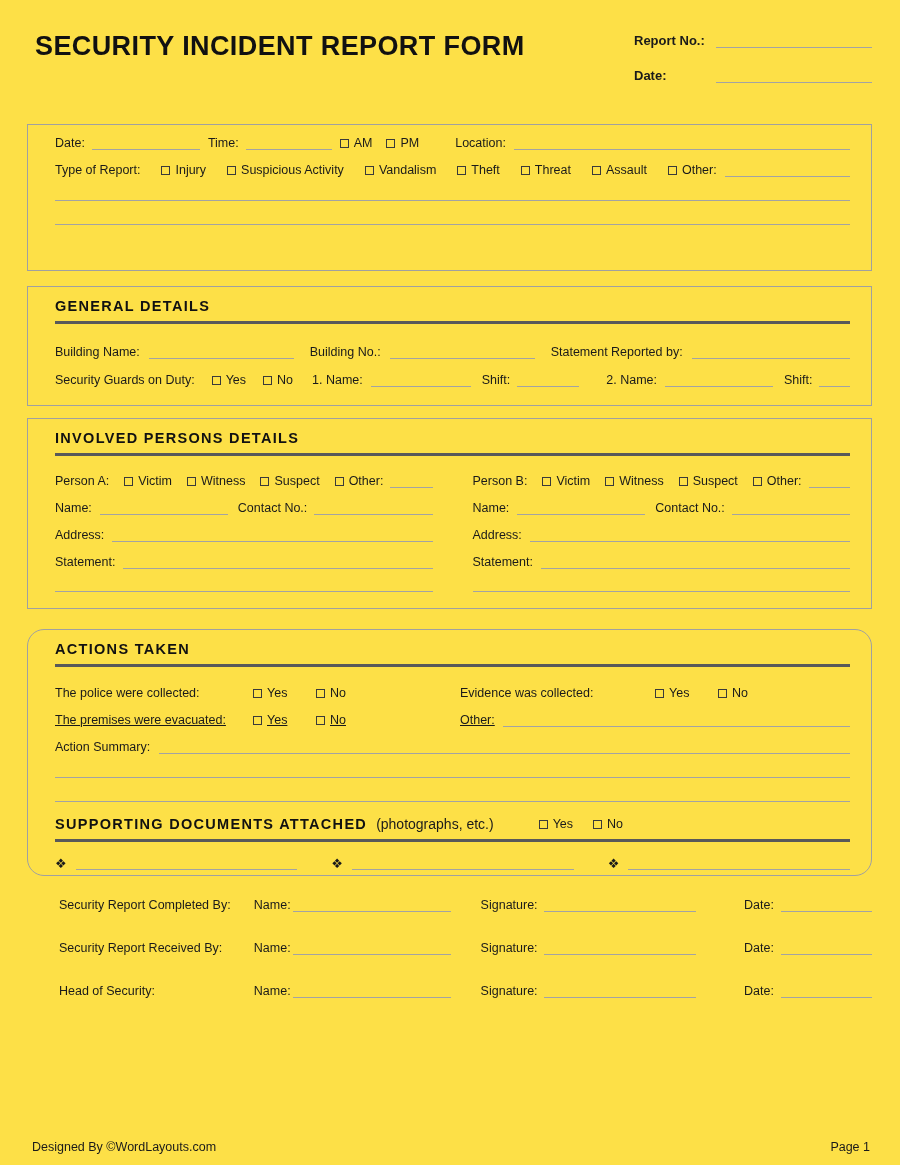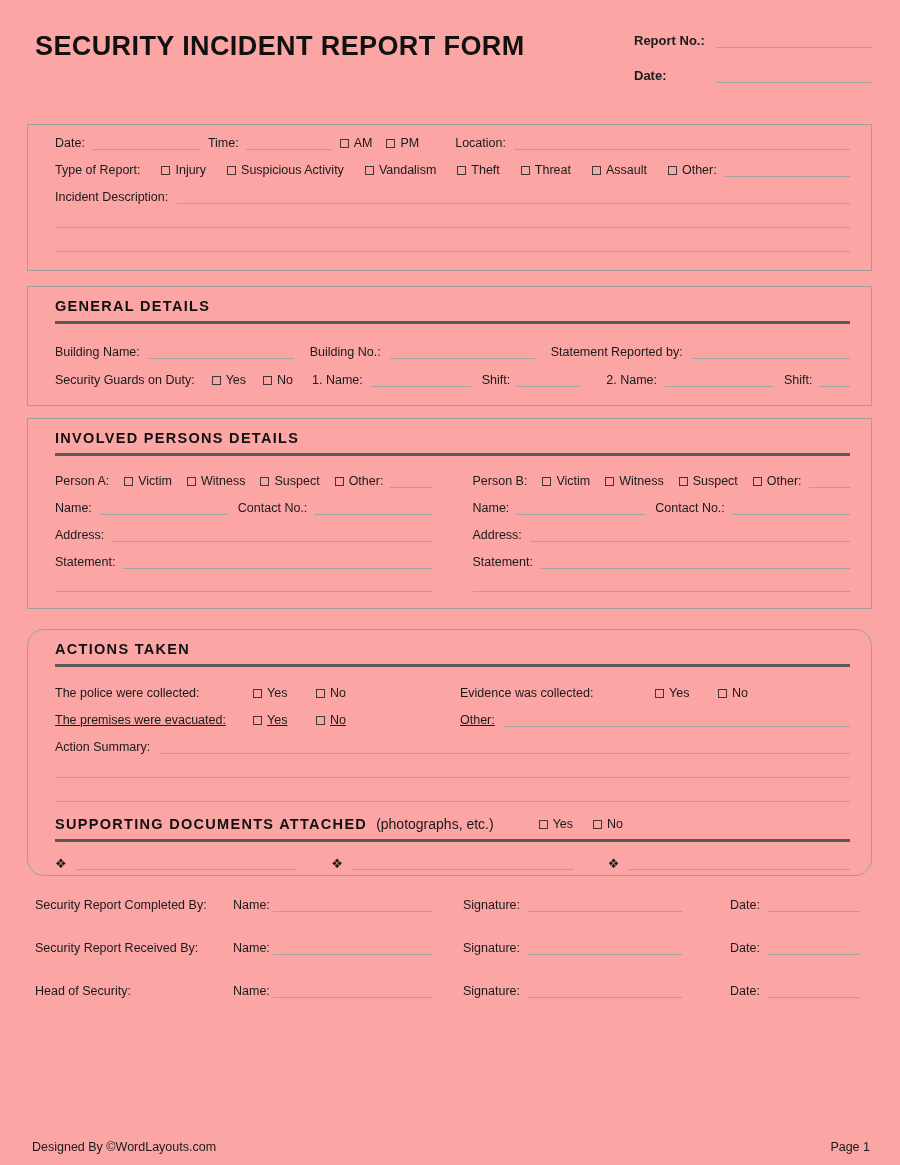--- a/index.html
+++ b/index.html
@@ -1,18 +1,18 @@
 <!DOCTYPE html>
 <html><head>
 <meta charset="utf-8">
 <style>
   * { margin:0; padding:0; box-sizing:border-box; }
   html,body { background:#e9e9e9; }
   .page {
-    width:900px; height:1165px; background:#fca5a5; position:relative;
+    width:900px; height:1165px; background:#fde047; position:relative;
     font-family:"Liberation Sans", sans-serif; color:#1a1a1a; overflow:hidden;
     margin:0 auto;
   }
   
   .header { display:flex; justify-content:space-between; padding:30px 28px 0 35px; }
   .title { font-size:27px; font-weight:800; letter-spacing:.4px; color:#111; line-height:1.2; }
   .report-meta { width:238px; padding-top:3px; }
   .meta-row { display:flex; align-items:flex-end; margin-bottom:20px; }
   .meta-label { font-weight:700; font-size:13px; width:82px; white-space:nowrap; }
   .meta-row .fline { flex:1; }
@@ -96,21 +96,21 @@
   .bullet-item .fline { flex:1; }
 
   
   .box5 { margin-top:20px; height:130px; }
   .mcol { flex:1; min-width:0; }
   .mcol .spacer-line { margin-top:23px; }
 
   
   .sig-section { margin:22px 28px 0 35px; }
   .sig-row { display:flex; align-items:flex-end; font-size:12.5px; margin-bottom:29px; }
-  .sig-role { width:198px; }
+  .sig-role { width:198px;margin-left:24px; }
   .sig-name-lbl { width:40px; }
   .fline.sig-name { width:160px; margin-right:30px; }
   .sig-sig-lbl { width:64px; }
   .fline.sig-sig { width:155px; margin-right:48px; }
   .sig-date-lbl { width:38px; }
   .fline.sig-date { width:92px; }
 
   
   .footer { position:absolute; left:32px; right:30px; bottom:11px; display:flex;
             justify-content:space-between; font-size:12.5px; color:#1a1a1a; }
@@ -176,24 +176,20 @@
       <span class="opt">
         <span class="cb"></span>
         <span>Assault</span>
       </span>
       <span class="opt">
         <span class="cb"></span>
         <span>Other:</span>
       </span>
       <span class="fline other"></span>
     </div>
-    <div class="frow row3">
-      <span class="lbl">Incident Description:</span>
-      <span class="fline"></span>
-    </div>
     <span class="spacer-line"></span>
     <span class="spacer-line"></span>
   </div>
 
   <div class="box box2">
     <div class="sec-head">GENERAL DETAILS</div>
     <div class="sec-rule"></div>
     <div class="frow row1">
       <span class="lbl">Building Name:</span>
       <span class="fline bname"></span>

